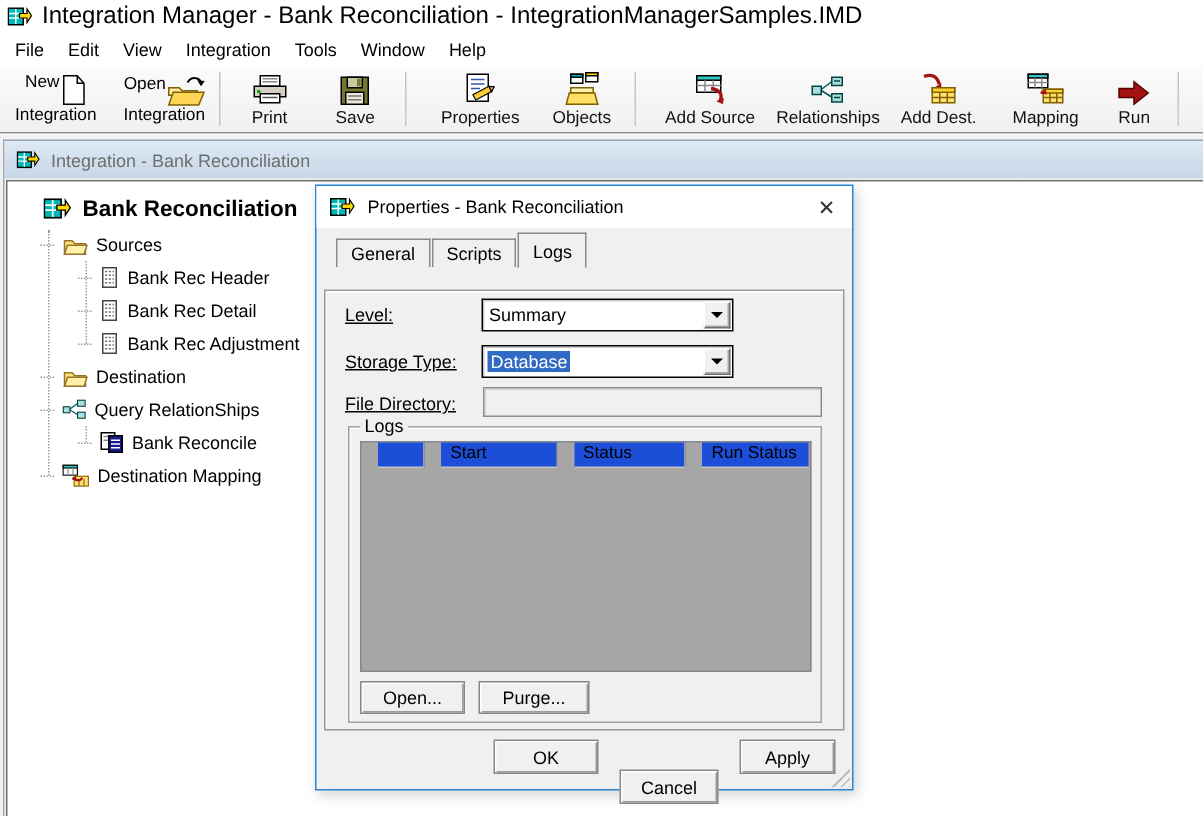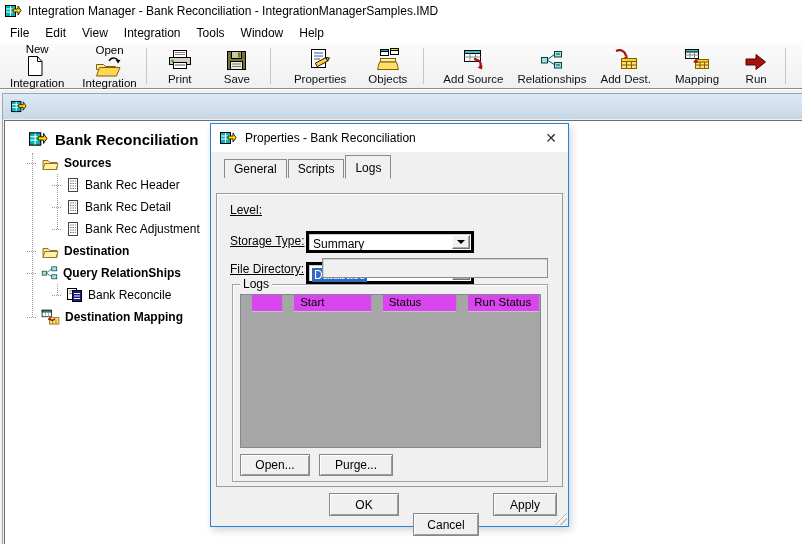--- a/index.html
+++ b/index.html
@@ -1,76 +1,76 @@
 <!DOCTYPE html>
 <html><head>
 <meta charset="utf-8">
 <style>
   * { margin:0; padding:0; box-sizing:border-box; }
   html,body { width:802px; height:544px; overflow:hidden; }
   body { font-family:"Liberation Sans", sans-serif; font-size:12px; background:#fff; color:#000; position:relative; }
 
   
   .titlebar { position:absolute; left:0; top:0; width:802px; height:22px; background:#fff; display:flex; align-items:center; padding-left:5px; gap:6px; }
-  .titlebar .t-text { font-size:12px; color:#000; }
+  .titlebar .t-text { font-size:16px; color:#000; }
 
   
   .menubar { position:absolute; left:0; top:22px; width:802px; height:22px; background:#fff; display:flex; align-items:center; padding-left:2px; }
   .menu-item { padding:3px 8px; font-size:12px; cursor:default; }
 
   
   .toolbar { position:absolute; left:0; top:44px; width:802px; height:45px; background:linear-gradient(#fbfbfb,#f0f0f0); border-bottom:1px solid #8c8c8c; display:flex; align-items:center; padding-left:8px; }
   .tb-btn { display:flex; flex-direction:column; align-items:center; justify-content:center; gap:2px; font-size:11.5px; color:#111; padding:1px 4px; cursor:default; }
   .tb-btn .ic { height:24px; display:flex; align-items:flex-end; justify-content:center; }
   .tb-2row { display:flex; flex-direction:column; align-items:center; font-size:11.5px; padding:1px 2px; }
-  .tb-2row .r1 { display:flex; align-items:flex-start; gap:0;flex-direction:column; }
+  .tb-2row .r1 { display:flex; align-items:flex-start; gap:0; }
   .tb-sep { width:1px; height:36px; background:#c6c6c6; margin:0 7px; }
 
   
   .mdi { position:absolute; left:0; top:90px; width:802px; height:454px; background:#f0f0f0; }
   .child-win { position:absolute; left:2px; top:3px; right:0; bottom:0; border-left:1px solid #98a6b5; border-top:1px solid #98a6b5; }
   .child-title { height:25px; background:linear-gradient(#dde9f4,#c7d7e7); display:flex; align-items:center; gap:7px; padding-left:8px; color:#6e6e6e; font-size:12px; }
   .child-content { position:absolute; left:1px; top:26px; right:0; bottom:0; background:#fff; border:1px solid #6e6e6e; border-right:none; border-bottom:none; }
 
   
   .tree { position:relative; padding-top:5px; height:100%; }
   .t-row { display:flex; align-items:center; height:22px; gap:5px; cursor:default; }
   .t-root { height:26px; margin-left:24px; font-size:15px; font-weight:bold; gap:7px; }
-  .lvl1 { margin-left:22px; font-weight:bold; }
+  .lvl1 { margin-left:22px; font-weight:normal; }
   .lvl2 { margin-left:47px; font-weight:normal; }
   .stub { width:9px; border-top:1px dotted #9a9a9a; flex:0 0 auto; }
   .vline { position:absolute; width:0; border-left:1px dotted #9a9a9a; }
 
   
   .dialog { position:absolute; left:210px; top:123px; width:359px; height:404px; background:#f0f0f0; border:1px solid #2585d8; box-shadow:2px 3px 8px rgba(0,0,0,.18); z-index:10; }
   .dlg-title { height:28px; background:#fff; display:flex; align-items:center; gap:8px; padding-left:9px; }
   .dlg-title .t-text { font-size:12px; flex:1; }
   .dlg-close { width:34px; height:28px; display:flex; align-items:center; justify-content:center; font-size:14px; color:#333; cursor:default; }
 
   .tabs { position:absolute; left:13px; top:30px; height:24px; display:flex; align-items:flex-end; z-index:3; }
   .tab { height:19px; padding:2px 9px 0; background:#f0f0f0; border:1px solid #8a8a8a; border-bottom:none; font-size:12px; cursor:default; }
   .tab + .tab { margin-left:1px; }
   .tab.active { height:24px; padding-top:5px; margin-bottom:-1px; border-bottom:1px solid #f0f0f0; }
 
   .tab-panel { position:absolute; left:5px; top:69px; width:347px; height:294px; background:#f0f0f0; border:1px solid #9a9a9a; box-shadow:inset 1px 1px 0 #ffffff; }
 
   .fld-label { position:absolute; left:13px; font-size:12px;text-decoration:underline; }
-  .combo { position:absolute; left:89px; width:168px; height:22px; background:#fff; border:3px solid #000000; box-shadow:inset 1px 1px 0 #c9c9c9;margin-top:32px; }
+  .combo { position:absolute; left:104px; width:168px; height:22px; background:#fff; border:1px solid #000000; box-shadow:inset 1px 1px 0 #c9c9c9; }
   .combo .val { position:absolute; left:4px; top:3px; font-size:12px; white-space:nowrap; }
   .combo .val.sel { background:#316ac5; color:#fff; padding:0 2px; left:3px; }
   .dd-btn { position:absolute; right:1px; top:1px; bottom:1px; width:18px; background:#f0f0f0; border:1px solid; border-color:#ffffff #6e6e6e #6e6e6e #ffffff; box-shadow:inset -1px -1px 0 #a8a8a8; display:flex; align-items:center; justify-content:center; }
   .dd-btn::after { content:""; border:4px solid transparent; border-top-color:#000; margin-top:4px; }
   .txt-disabled { position:absolute; left:105px; width:226px; height:20px; background:#f0f0f0; border:1px solid #8d8d8d; box-shadow:inset 1px 1px 0 #cfcfcf; }
 
   .groupbox { position:absolute; left:15px; top:90px; width:316px; height:198px; border:1px solid #a2a2a2; box-shadow:inset 1px 1px 0 #fff; }
   .gb-legend { position:absolute; top:-8px; left:7px; background:#f0f0f0; padding:0 3px; font-size:12px; }
 
   .listview { position:absolute; left:7px; top:9px; width:301px; height:154px; border:1px solid #828790; background:#a6a6a6; }
   .lv-header { display:flex; height:17px; }
-  .lv-h-cell { background:#d946ef; border-right:1px solid #a0a0a0; border-bottom:1px solid #c4c4c4; font-size:11.5px; padding:1px 0 0 6px; white-space:nowrap; overflow:hidden;margin-left:11px; }
+  .lv-h-cell { background:#1d4ed8; border-right:1px solid #a0a0a0; border-bottom:1px solid #c4c4c4; font-size:11.5px; padding:1px 0 0 6px; white-space:nowrap; overflow:hidden;margin-left:11px; }
   .lv-h-fill { flex:1; background:#a6a6a6; }
   .c0{width:32px;} .c1{width:80px;} .c2{width:77px;} .c3{width:74px;}
 
   .btn3d { background:#f0f0f0; border:1px solid #878787; box-shadow:inset 1px 1px 0 #ffffff, inset -1px -1px 0 #9d9d9d; font-family:"Liberation Sans",sans-serif; font-size:12px; text-align:right; cursor:default; display:flex; align-items:center; justify-content:center; }
   .gb-btn { position:absolute; top:169px; height:22px; }
   .btn-open { left:7px; width:70px; }
   .btn-purge { left:86px; width:74px; }
 
   .footer-btn { position:absolute; top:369px; height:23px; }
   .btn-ok { left:118px; width:70px; }
@@ -259,20 +259,21 @@
 <div class="mdi">
   <div class="child-win">
     <div class="child-title">
       <svg width="16" height="13" viewBox="0 0 17 14">
           <rect x="0.5" y="1.5" width="10" height="11" fill="#00b7b7" stroke="#000"></rect>
           <line x1="1" y1="5" x2="10" y2="5" stroke="#fff"></line>
           <line x1="1" y1="8" x2="10" y2="8" stroke="#fff"></line>
           <line x1="5.5" y1="2" x2="5.5" y2="12" stroke="#fff"></line>
           <polygon points="8,5 13,5 13,2 16,6.5 13,11 13,8 8,8" fill="#ffd800" stroke="#000" stroke-width="0.8"></polygon>
         </svg>
+      <span>Integration - Bank Reconciliation</span>
     </div>
     <div class="child-content">
       <div class="tree">
         <div class="vline" style="left:27px; top:32px; height:164px;"></div>
         <div class="vline" style="left:52px; top:53px; height:55px;"></div>
         <div class="vline" style="left:52px; top:163px; height:11px;"></div>
 
         <div class="t-row t-root">
           <svg width="19" height="16" viewBox="0 0 17 14">
               <rect x="0.5" y="1.5" width="10" height="11" fill="#00b7b7" stroke="#000"></rect>

